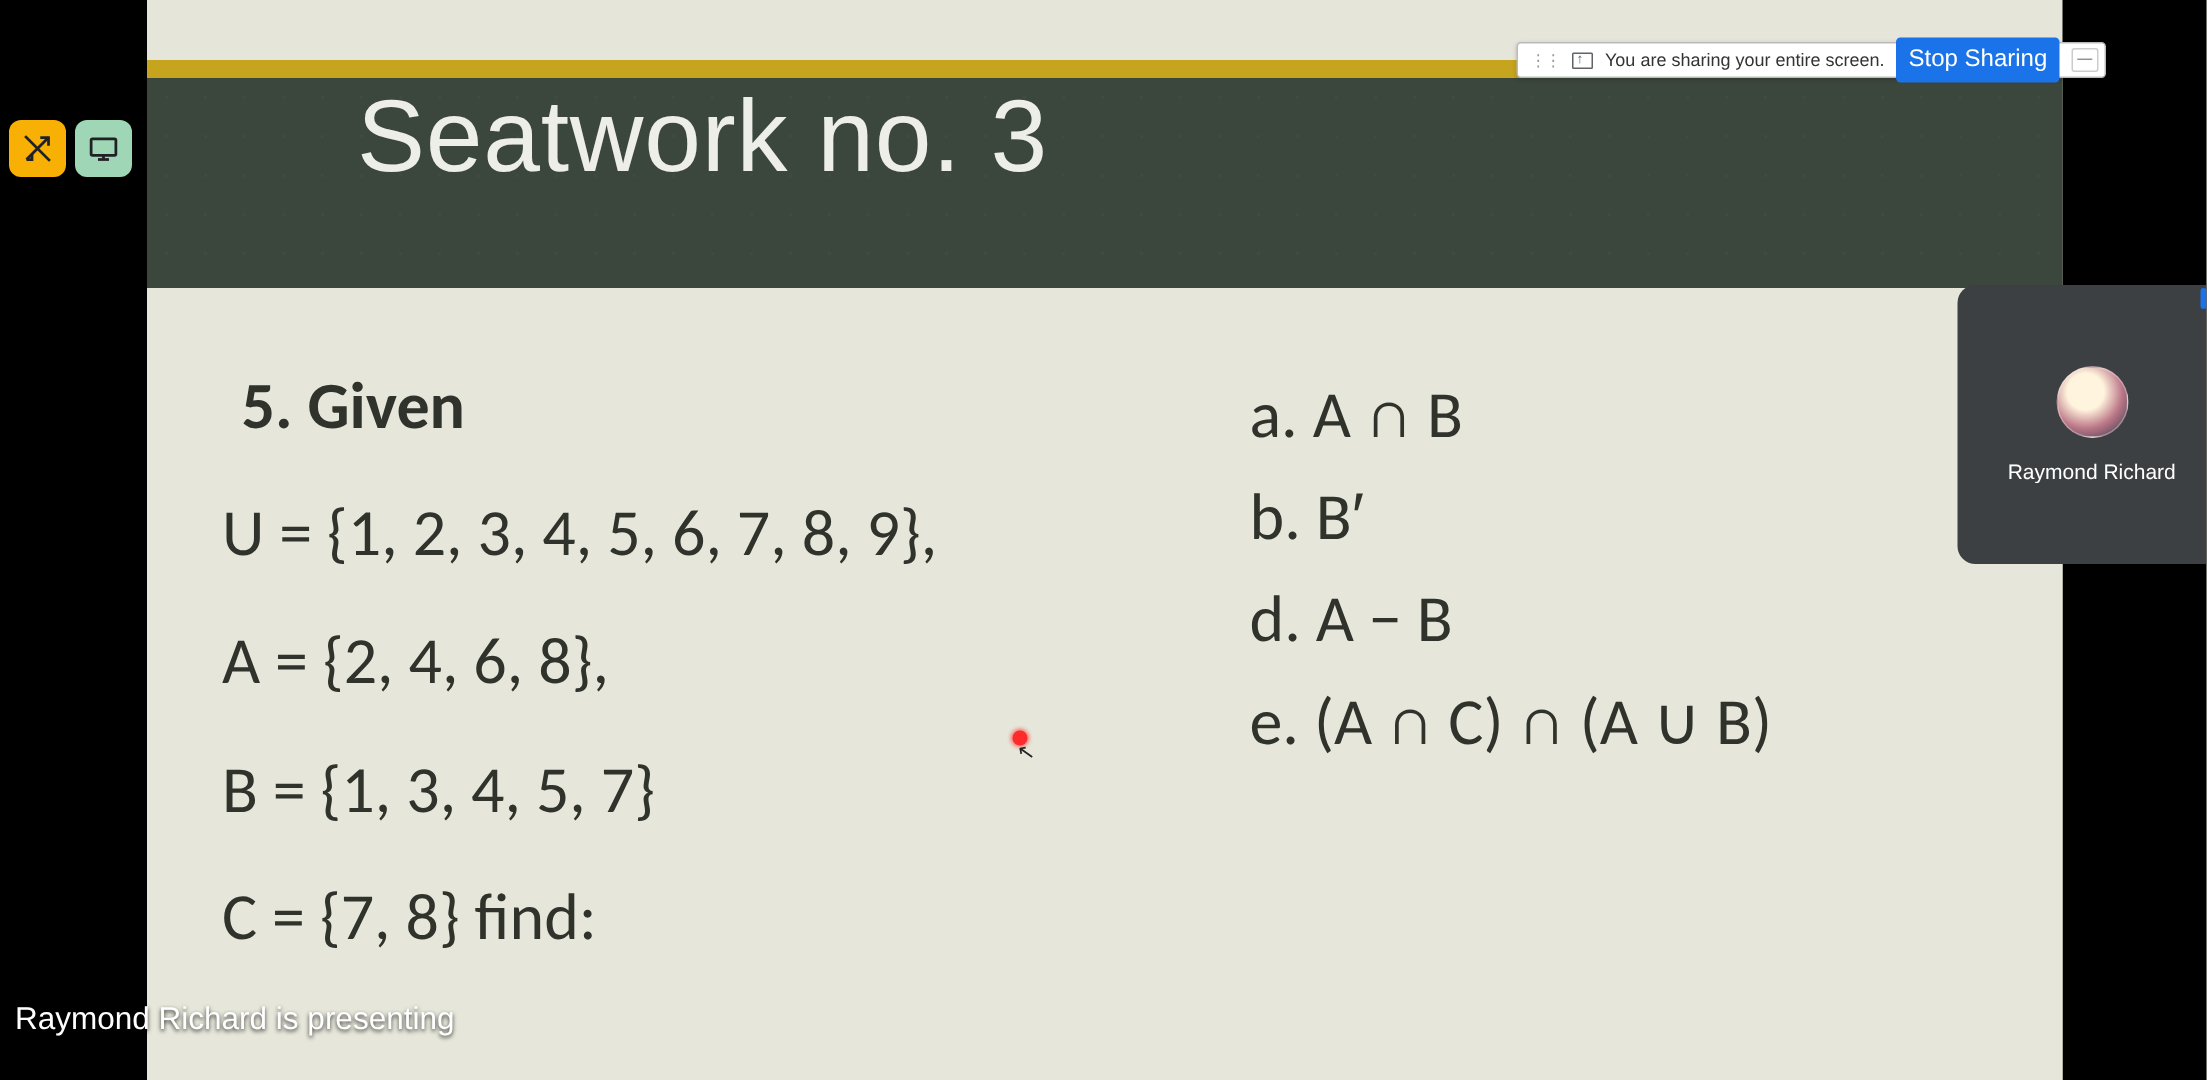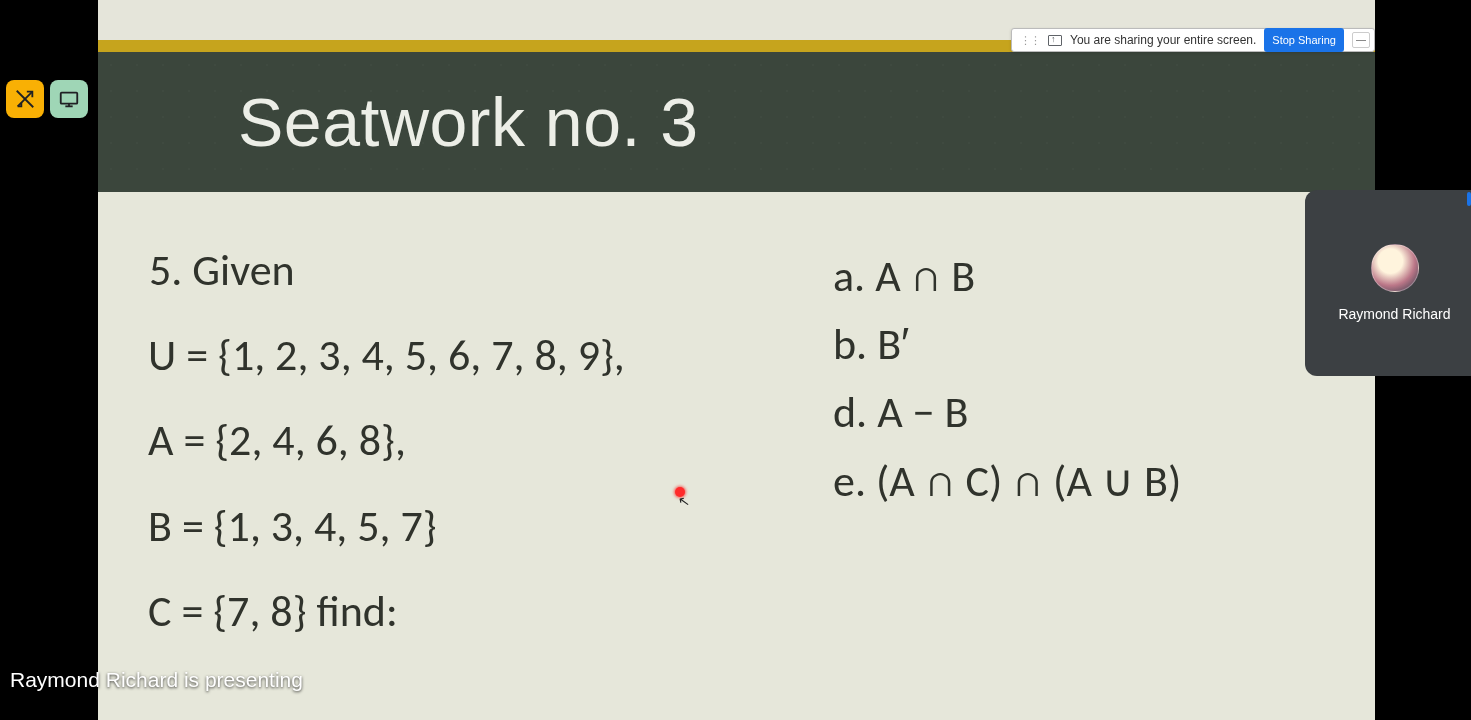--- a/index.html
+++ b/index.html
@@ -20,21 +20,20 @@
     left: 0; top: 40px; width: 100%; height: 12px;
     background: #c6a41d;
   }
   .dark-header {
     position: absolute;
     left: 0; top: 52px; width: 100%; height: 140px;
     background: #3b463c;
     background-image: radial-gradient(rgba(255,255,255,0.02) 1px, transparent 1px);
     background-size: 26px 26px;
     display: flex;
-    align-items: center;
     padding-left: 140px;
   }
   .dark-header h1 {
     font-family: "Segoe UI Light", "Segoe UI", Arial, sans-serif;
     font-weight: 300;
     color: #eceee7;
     font-size: 68px;
     letter-spacing: 0.5px;
   }
   .slide-body {
@@ -42,21 +41,21 @@
     left: 0; top: 192px; width: 100%; bottom: 0;
     background: #e6e7da;
     padding: 50px 35px 20px 35px;
     font-family: Calibri, "Segoe UI", Arial, sans-serif;
     color: #30332c;
   }
   .cols { display: flex; }
   .col-left  { width: 700px; }
   .col-right { flex: 1; }
   .given-line { font-size: 44px; line-height: 1.3; margin-bottom: 28px; font-weight: 400; margin-left: 15px; }
-  .given-first { margin-left: 16px; }
+  .given-first { margin-left: 28px; font-weight: bold; }
   .q-line { font-size: 44px; line-height: 1.55; font-weight: 400; }
 
   
   .laser {
     position: absolute;
     width: 10px; height: 10px;
     background: #ff2a2a;
     border-radius: 50%;
     left: 577px; top: 487px;
     box-shadow: 0 0 3px 1px rgba(255,0,0,0.6);
@@ -101,21 +100,21 @@
     position: absolute;
     top: -2px; left: 2px;
     font-size: 9px;
     color: #5f6368;
   }
   .share-bar .stop-btn {
     background: #1a73e8;
     color: #fff;
     padding: 6px 8px;
     border-radius: 3px;
-    font-size: 11px;
+    font-size: 16px;
     cursor: pointer;
   }
   .share-bar .hide-btn {
     width: 18px; height: 16px;
     border: 1px solid #ccc;
     border-radius: 2px;
     display: flex; align-items: flex-end; justify-content: center;
     padding-bottom: 2px;
     color: #666;
     font-size: 10px;

